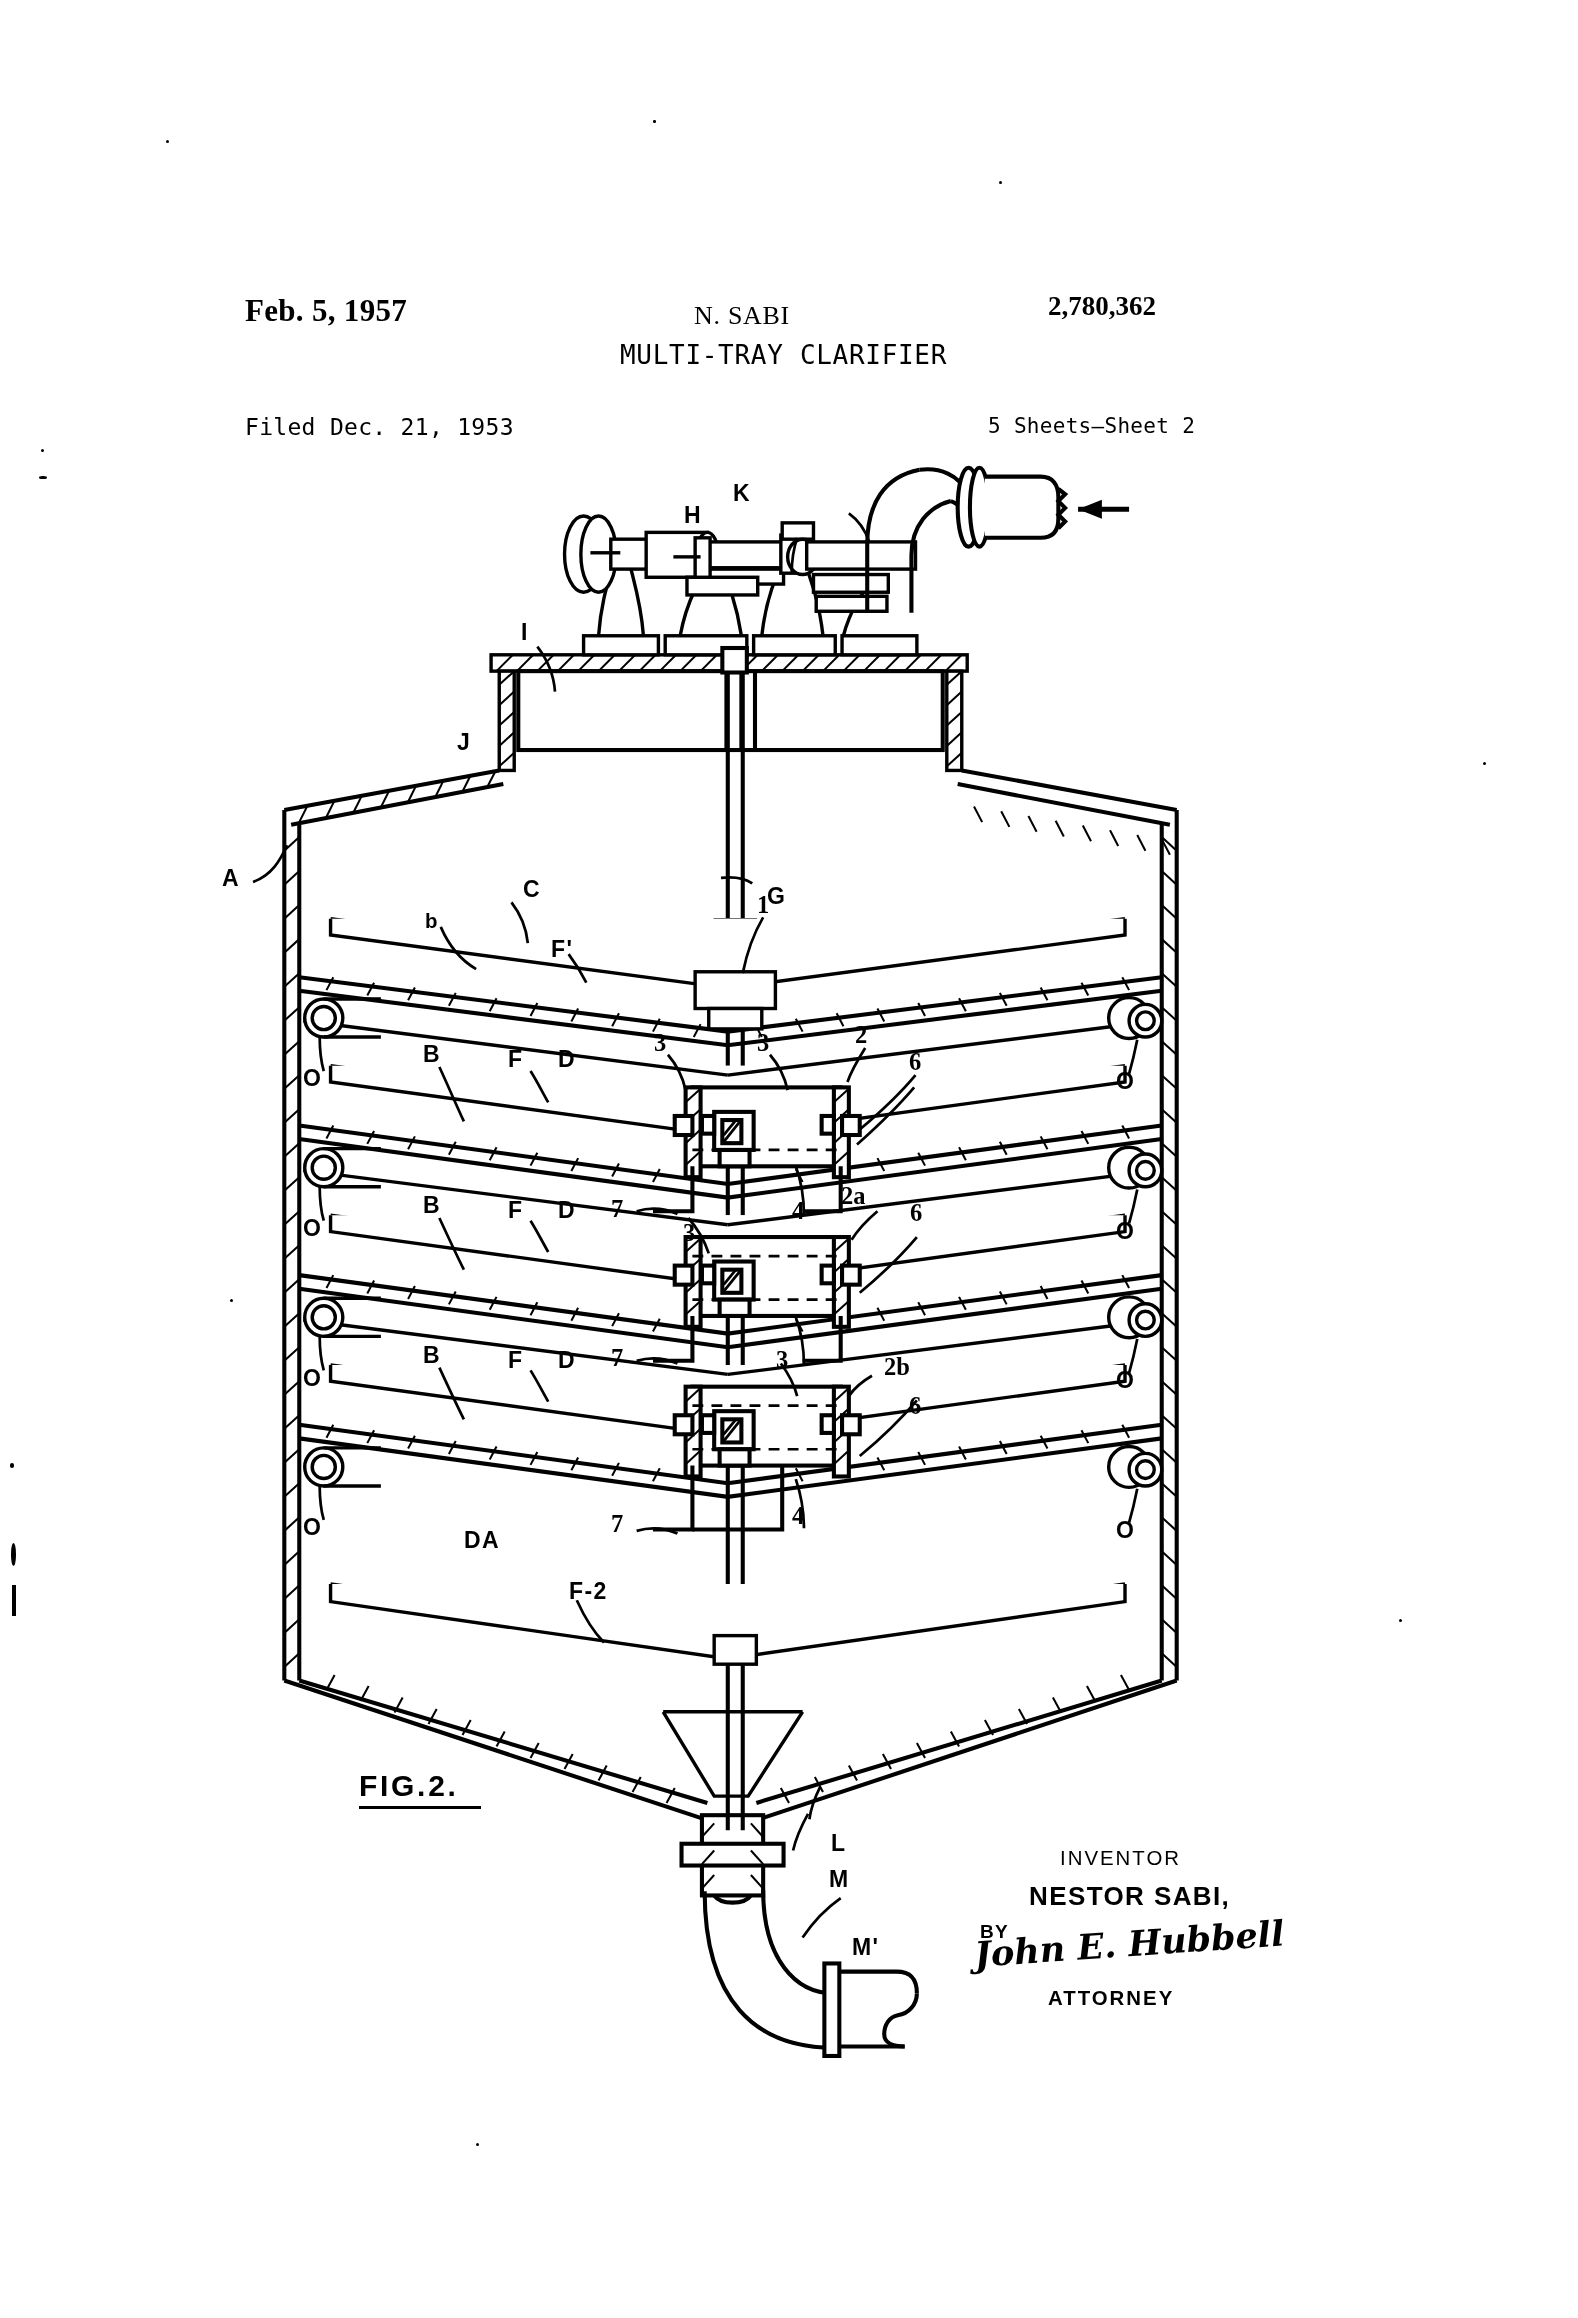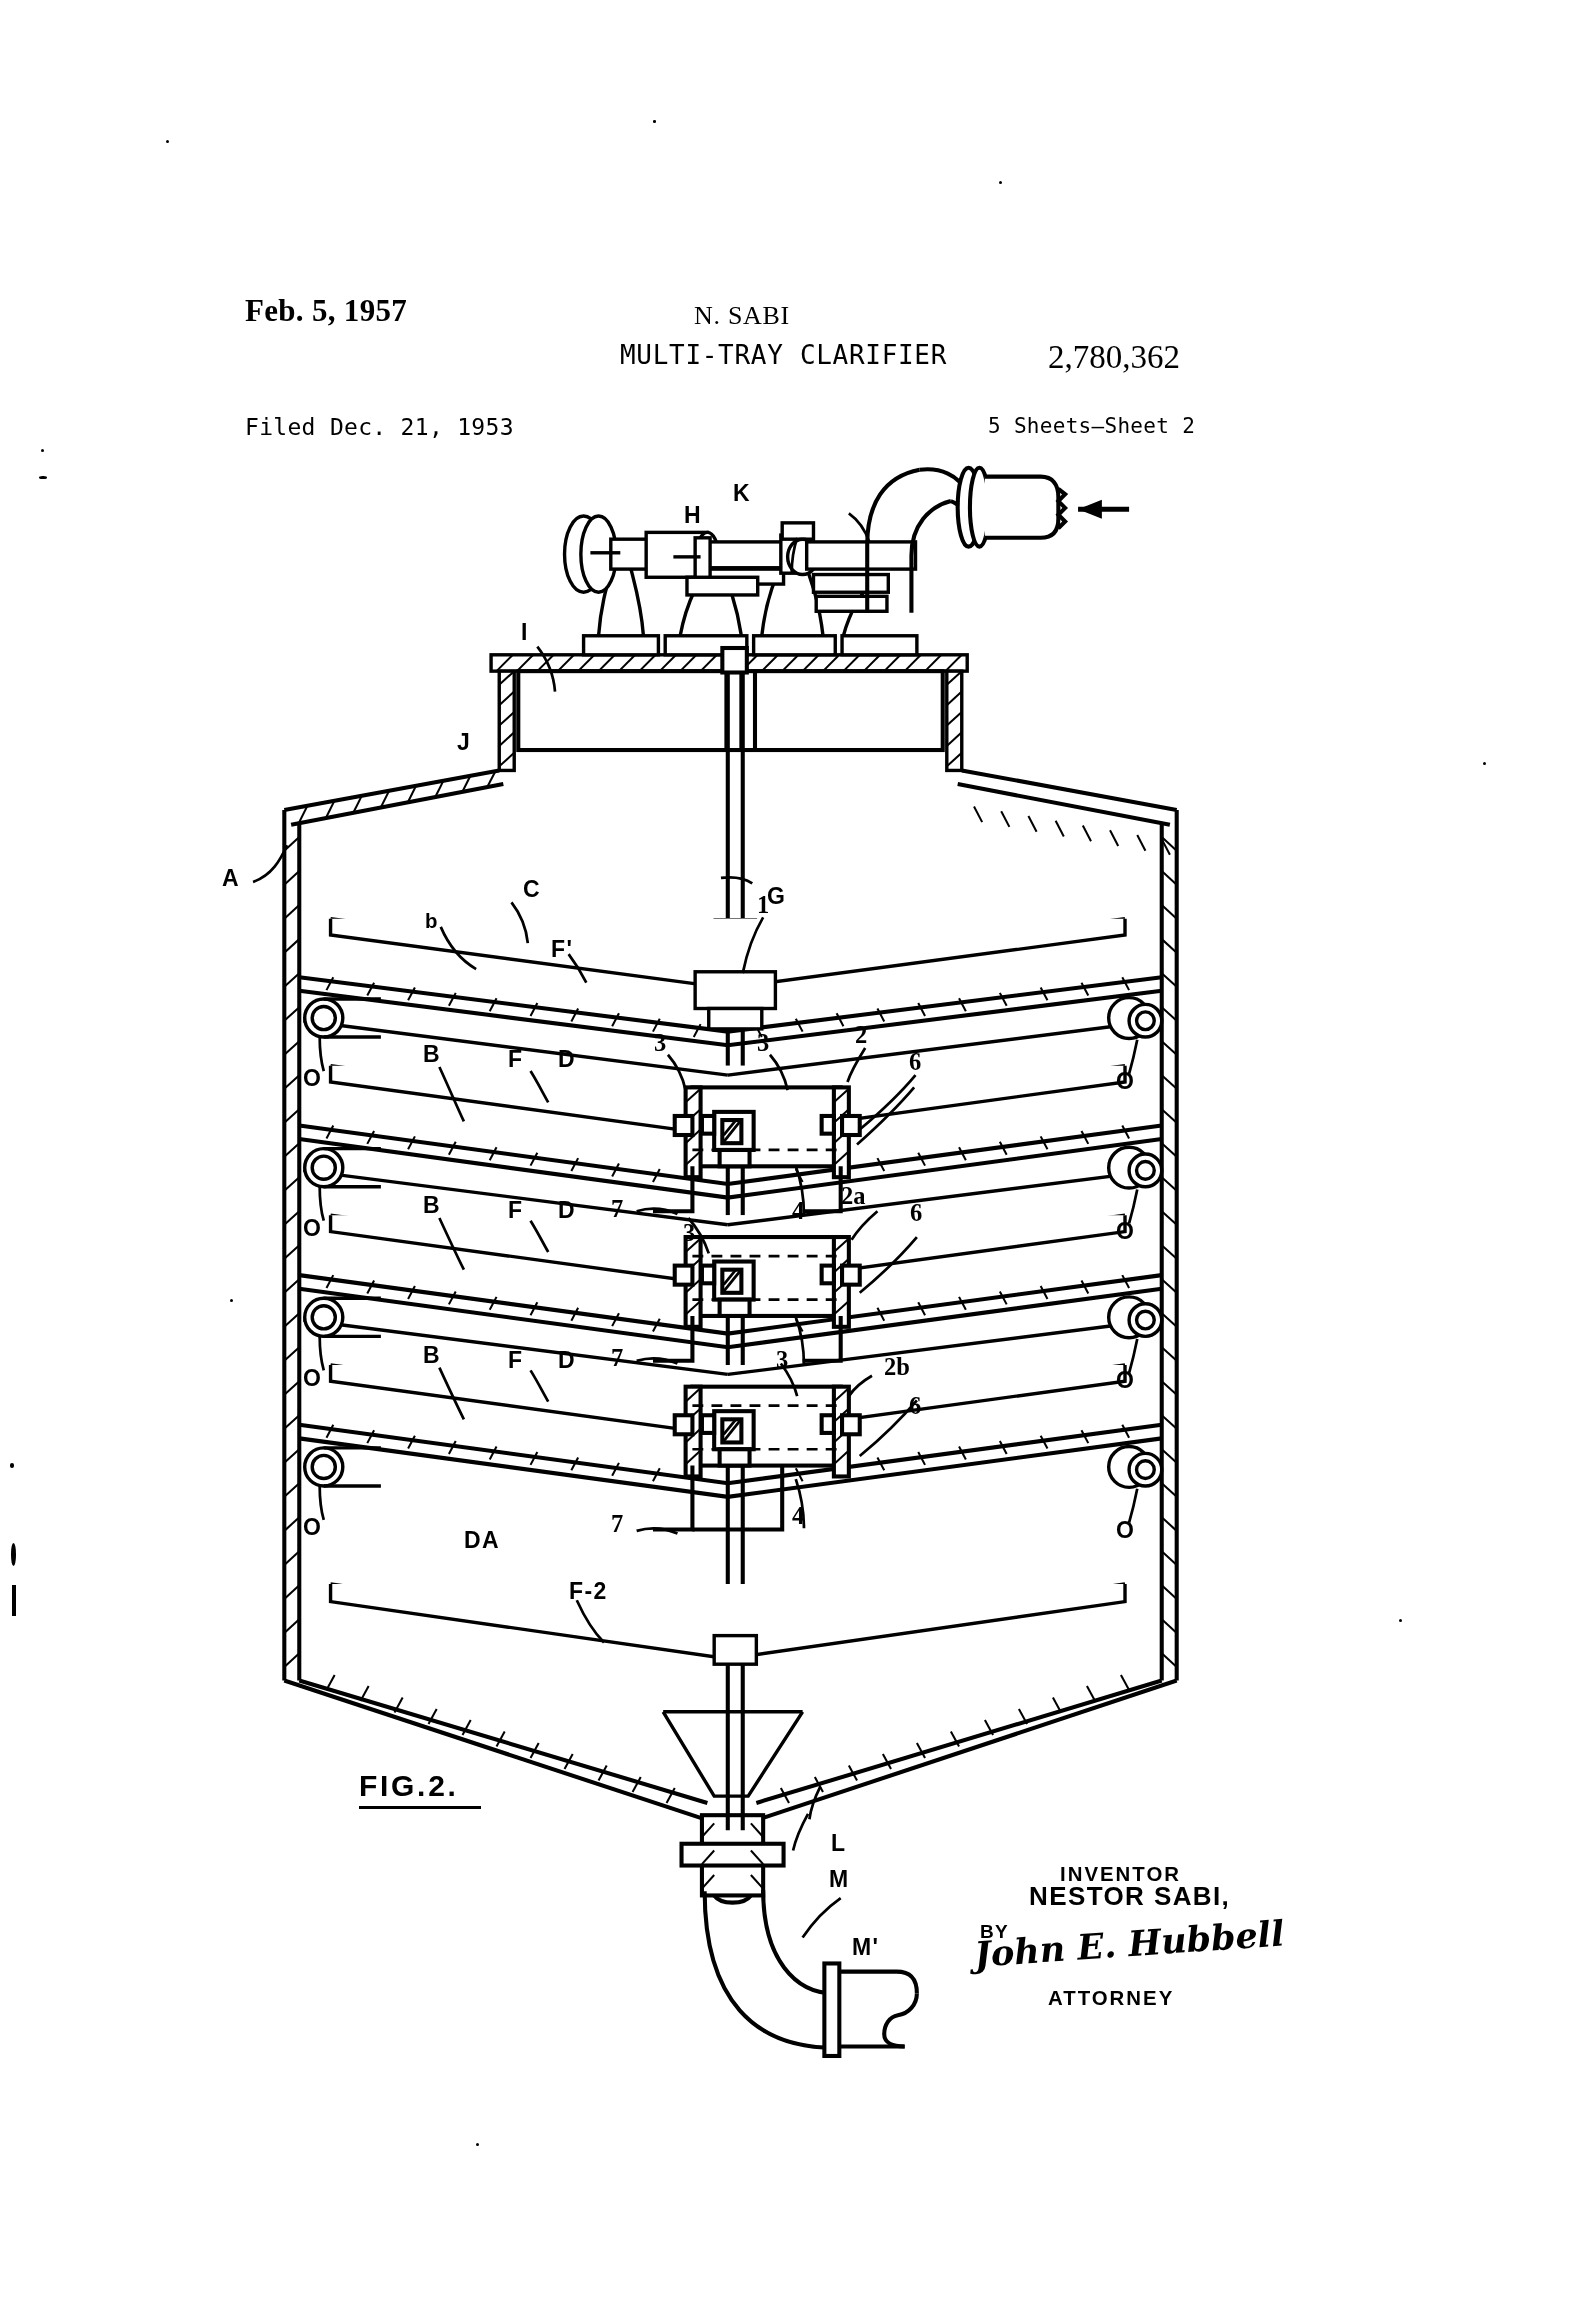--- a/index.html
+++ b/index.html
@@ -3,38 +3,38 @@
 <meta charset="utf-8">
 <style>
   html,body{margin:0;padding:0;background:#ffffff;}
   body{width:1578px;height:2319px;position:relative;font-family:"Liberation Sans",sans-serif;color:#000;}
   .page{position:absolute;inset:0;background:#fff;overflow:hidden;}
 
   
   .hdr{position:absolute;white-space:nowrap;}
   .hdr-date{left:245px;top:293px;font-family:"Liberation Serif",serif;font-weight:bold;font-size:31px;letter-spacing:0.3px;}
   .hdr-inventor{left:694px;top:301px;font-family:"Liberation Serif",serif;font-weight:normal;font-size:26px;letter-spacing:0.7px;}
-  .hdr-patno{left:1048px;top:291px;font-family:"Liberation Serif",serif;font-weight:normal;font-size:33px;letter-spacing:0px;margin-top:48px;}
+  .hdr-patno{left:1048px;top:291px;font-family:"Liberation Serif",serif;font-weight:bold;font-size:27px;letter-spacing:0px;}
   .hdr-title{left:620px;top:340px;font-family:"DejaVu Sans Mono",monospace;font-size:26px;letter-spacing:0.7px;}
   .hdr-filed{left:245px;top:414px;font-family:"DejaVu Sans Mono",monospace;font-size:23px;letter-spacing:0.3px;}
   .hdr-sheets{left:988px;top:414px;font-family:"DejaVu Sans Mono",monospace;font-size:21px;letter-spacing:0.3px;}
 
   
   .lbl{position:absolute;white-space:nowrap;font-family:"Liberation Sans",sans-serif;font-weight:bold;}
   .lbl-cap{font-size:23px;letter-spacing:1.4px;}
   .lbl-num{font-size:24.5px;font-family:"Liberation Serif",serif;font-weight:bold;}
   .lbl-small{font-size:20.4px;}
 
   .figcap{position:absolute;left:359px;top:1769px;font-family:"Liberation Sans",sans-serif;
           font-weight:bold;font-size:30px;letter-spacing:2.7px;}
   .figcap .ul{display:block;border-bottom:3.4px solid #000;padding-bottom:2.7px;width:122px;}
 
   
   .sig{position:absolute;}
-  .sig-inv{left:1060px;top:1847px;font-size:20.4px;font-weight:bold;letter-spacing:2px;margin-top:16px;}
+  .sig-inv{left:1060px;top:1847px;font-size:20.4px;font-weight:normal;letter-spacing:2px;}
   .sig-name{left:1029px;top:1881px;font-size:26px;font-weight:bold;letter-spacing:1.4px;text-align:center;}
   .sig-by{left:980px;top:1921px;font-size:19px;font-weight:bold;letter-spacing:1.4px;}
   .sig-script{left:973px;top:1934px;font-family:"DejaVu Serif",serif;font-style:italic;
               font-size:35px;font-weight:bold;transform:rotate(-4deg);transform-origin:left top;}
   .sig-atty{left:1048px;top:1987px;font-size:20.4px;font-weight:bold;letter-spacing:2px;}
 
   svg.draw{position:absolute;left:0;top:0;width:1578px;height:2319px;}
   .spk{position:absolute;background:#000;border-radius:50%;}
 </style>
 </head>

